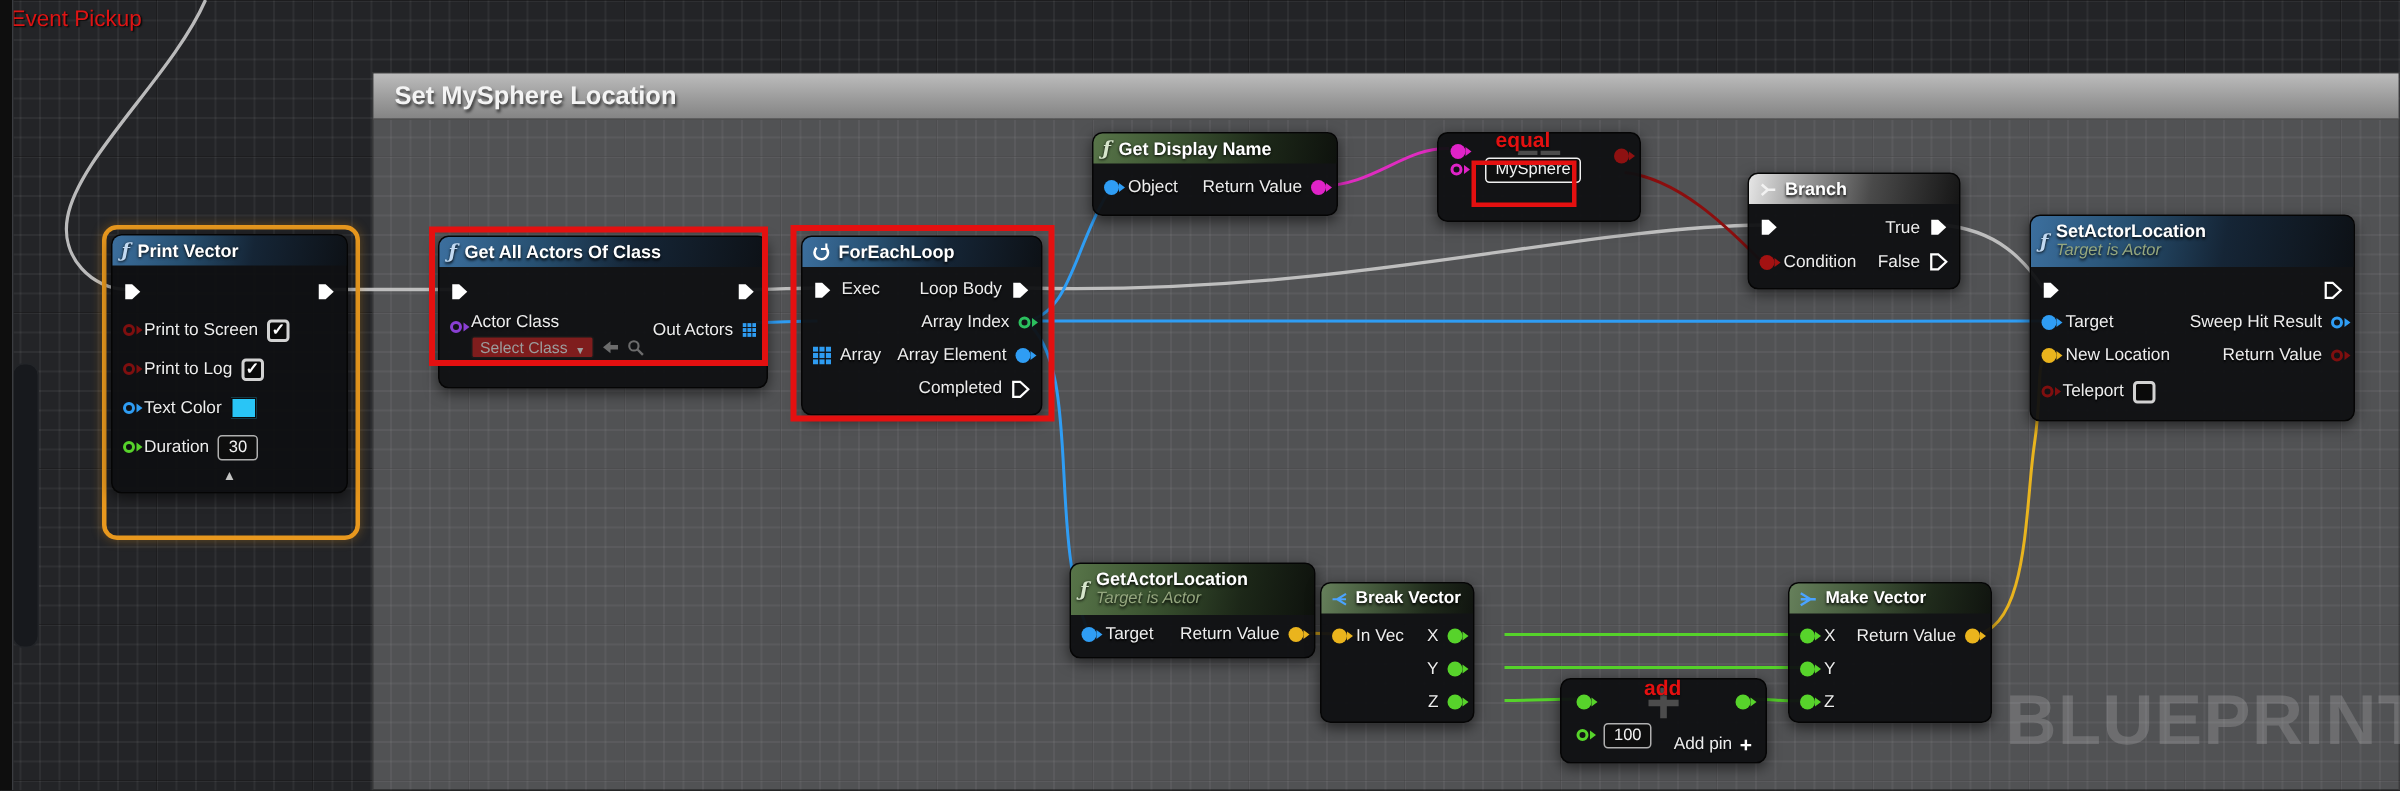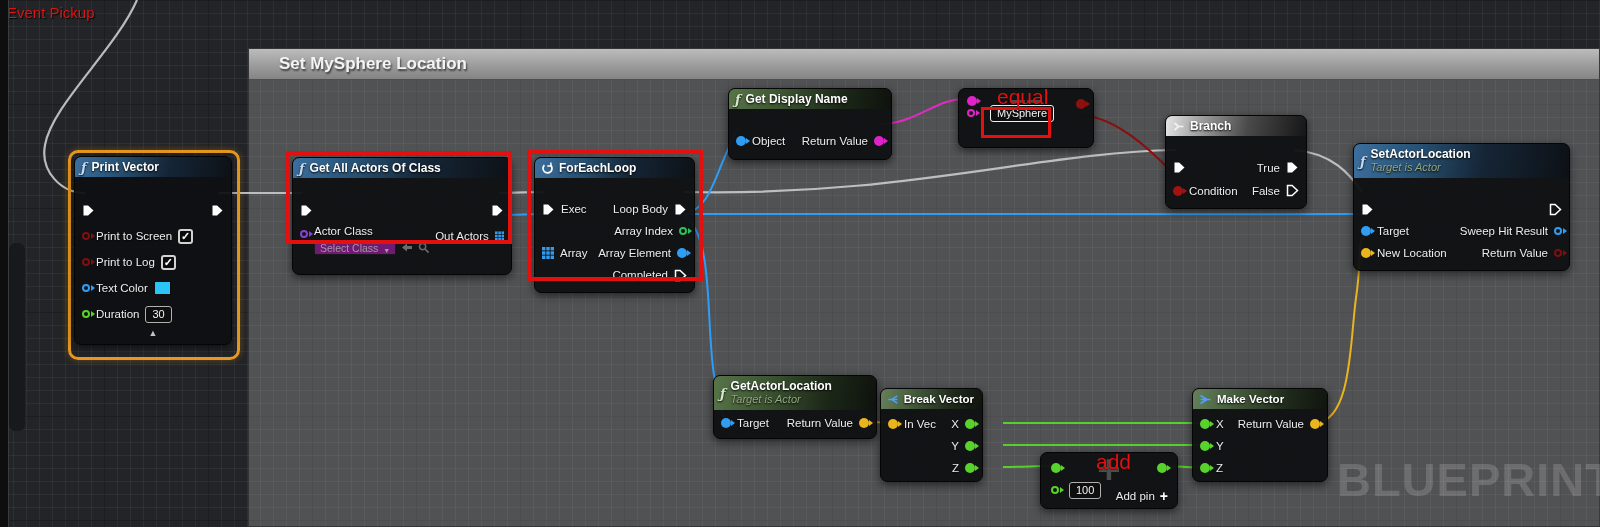--- a/index.html
+++ b/index.html
@@ -16,42 +16,42 @@
     background-size:104px 104px,104px 104px,13px 13px,13px 13px;
   }
   
   .dock-strip{position:absolute;left:0;top:0;width:9px;height:527px;background:#0e0e0e;border-right:1px solid #3a3c40;z-index:70}
   .dock-tab{position:absolute;left:8px;top:242px;width:18px;height:190px;background:#17191d;border:1px solid rgba(255,255,255,.05);border-radius:8px;z-index:69}
 
   .event-label{position:absolute;left:7px;top:4px;z-index:60;color:#dd1414;font-size:15px;text-shadow:1px 1px 1px rgba(0,0,0,.85);white-space:nowrap}
 
   
   .comment{position:absolute;left:248px;top:48px;width:1352px;height:479px;background:rgba(215,215,215,.26);border:1px solid rgba(0,0,0,.35);z-index:1}
-  .comment-hdr{position:absolute;left:0;top:0;right:0;height:31px;background:linear-gradient(180deg,#bcbcbc,#9c9c9c 55%,#848484);border-bottom:1px solid #4e4e4e;display:flex;align-items:center;padding:0 30px;z-index:2}
+  .comment-hdr{position:absolute;left:0;top:0;right:0;height:31px;background:linear-gradient(180deg,#bcbcbc,#9c9c9c 55%,#848484);border-bottom:1px solid #4e4e4e;display:flex;align-items:center;padding:0 14px;z-index:2}
   .comment-title{font-size:17px;font-weight:bold;color:#f4f4f4;text-shadow:1px 2px 2px rgba(0,0,0,.6)}
   .watermark{position:absolute;left:1337px;top:452px;z-index:2;font-size:47px;font-weight:bold;letter-spacing:1px;color:rgba(255,255,255,.16)}
 
   
   .wires{position:absolute;left:0;top:0;z-index:5;pointer-events:none}
   .wx{fill:none;stroke-width:2.2;opacity:.92}
   .wd{fill:none;stroke-width:2}
 
   
   .node{position:absolute;background:rgba(15,16,18,.95);border:1px solid #050505;border-radius:7px;box-shadow:0 3px 9px rgba(0,0,0,.55);z-index:10;color:#ececec}
   .hdr{display:flex;align-items:center;gap:5px;height:20px;padding:1px 8px 1px 6px;border-radius:6px 6px 0 0;font-size:12px;font-weight:bold;color:#fff;text-shadow:0 1px 2px #000;white-space:nowrap}
   .hdr.two{height:34px;align-items:center}
   .hcol{display:flex;flex-direction:column;line-height:13px}
   .sub{font-style:italic;font-weight:normal;font-size:11px;color:#95a77f}
   .g-blue{background:linear-gradient(100deg,#3c6f9e 0%,#275071 30%,#152536 60%,#0d1116 100%)}
   .g-green{background:linear-gradient(100deg,#587549 0%,#3a5230 35%,#1c2718 70%,#0e120d 100%)}
   .g-vec{background:linear-gradient(100deg,#66805b 0%,#42573a 35%,#1f2a1b 70%,#10140f 100%)}
   .g-gray{background:linear-gradient(100deg,#e6e6e6 0%,#a6a6a6 22%,#4a4a4a 58%,#161616 100%)}
   .fn{font-family:"DejaVu Serif",serif;font-style:italic;font-weight:bold;font-size:13px;color:#c3daf2;flex:none}
   .g-green .fn,.g-vec .fn{color:#d7e6cc}
-  .body{padding:20px 0 6px}
+  .body{padding:4px 0 6px}
   .row{display:flex;justify-content:space-between;align-items:center;height:22px;padding:0 7px;gap:10px}
   .row.tall{height:26px}
   .lft,.rgt{display:flex;align-items:center;gap:6px;min-width:0}
   .rgt{margin-left:auto}
   .lbl{font-size:11.5px;color:#ededed;text-shadow:0 1px 1px rgba(0,0,0,.8);white-space:nowrap}
 
   
   .pin{flex:none;position:relative;width:10px;height:10px;border-radius:50%}
   .pin.pf{background:var(--c)}
   .pin.ph{width:8px;height:8px;border:2px solid var(--c)}
@@ -61,32 +61,32 @@
   .c-grn{--c:#57d32b}.c-int{--c:#2bc05e}.c-yel{--c:#eab41d}.c-pur{--c:#8a3fd3}
   .pex{flex:none}
   .pex.f path{fill:#fff}
   .pex.h path{fill:none;stroke:#fff;stroke-width:1.5}
   .agrid rect{fill:#2e9cf2}
 
   .chk{flex:none;width:15px;height:15px;border:2px solid #d2d2d2;border-radius:3px;background:#0a0a0a;color:#fff;font-size:11px;font-weight:bold;line-height:11px;text-align:center}
   .fld{background:#0e0e0e;border:1px solid #b0b0b0;border-radius:3px;color:#f2f2f2;font-size:11px;line-height:15px;padding:0 6px;white-space:nowrap}
   .swatch{flex:none;width:17px;height:14px;background:#29c5f6;border:1px solid #0b0b0b}
   .collapse{text-align:center;color:#c4c4c4;font-size:9px;line-height:10px;margin-top:1px;cursor:pointer}
-  .sel-cls{display:flex;align-items:flex-end;gap:5px;background:#701a75;border:1px solid #191919;border-radius:2px;color:#9c9c9c;font-size:10.5px;height:15px;padding:0 5px;white-space:nowrap}
+  .sel-cls{display:flex;align-items:flex-end;gap:5px;background:#7f1d1d;border:1px solid #191919;border-radius:2px;color:#9c9c9c;font-size:10.5px;height:15px;padding:0 5px;white-space:nowrap}
   .caret{font-size:7px;color:#9c9c9c}
   .ghost-ico{flex:none;opacity:.75}
 
   .bigop{position:absolute;left:0;right:0;text-align:center;color:#4c4c4c;font-weight:bold;pointer-events:none}
   .plusico{font-size:14px;font-weight:bold;color:#fff;line-height:12px}
 
   
   .sel-out{position:absolute;border:3px solid #e8981e;border-radius:10px;z-index:9;box-shadow:0 0 7px rgba(232,152,30,.35);pointer-events:none}
   .ann-box{position:absolute;border:4px solid #e41010;z-index:50;pointer-events:none}
   .ann-box.thin{border-width:3px}
-  .ann-txt{position:absolute;z-index:55;color:#e41010;font-weight:normal;font-size:21px;text-shadow:0 1px 1px rgba(0,0,0,.5);pointer-events:none}
+  .ann-txt{position:absolute;z-index:55;color:#e41010;font-weight:bold;font-size:14px;text-shadow:0 1px 1px rgba(0,0,0,.5);pointer-events:none}
 </style>
 </head>
 <body>
 
 <div class="canvas">
 
   <div class="comment">
     <div class="comment-hdr">
       <span class="comment-title">Set MySphere Location</span>
     </div>
@@ -380,20 +380,27 @@
       <div class="row">
         <span class="lft">
           <span class="pin pf c-yel"></span>
           <span class="lbl">New Location</span>
         </span>
         <span class="rgt">
           <span class="lbl">Return Value</span>
           <span class="pin ph c-red"></span>
         </span>
       </div>
+      <div class="row" style="height:26px">
+        <span class="lft">
+          <span class="pin ph c-red"></span>
+          <span class="lbl">Teleport</span>
+          <span class="chk"></span>
+        </span>
+      </div>
     </div>
   </div>
 
   <div class="node" style="left:713px;top:375px;width:164px">
     <div class="hdr g-green two">
       <span class="fn">ƒ</span>
       <span class="hcol">
         <span>GetActorLocation</span>
         <span class="sub">Target is Actor</span>
       </span>

